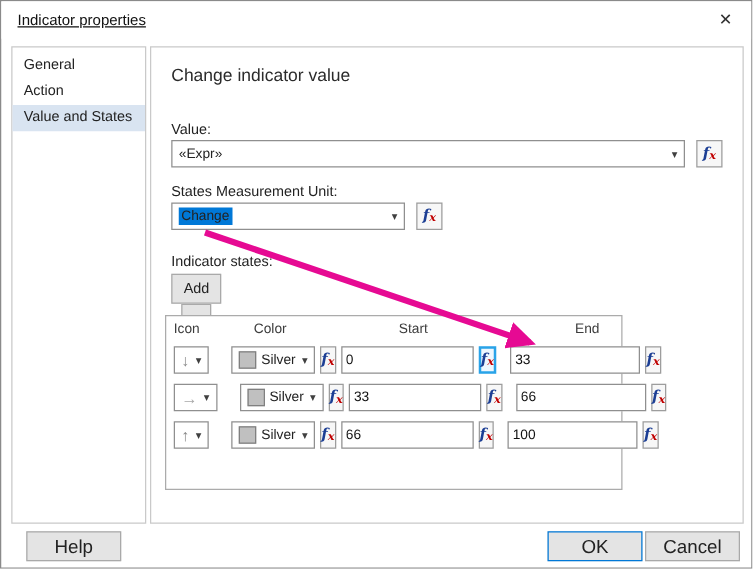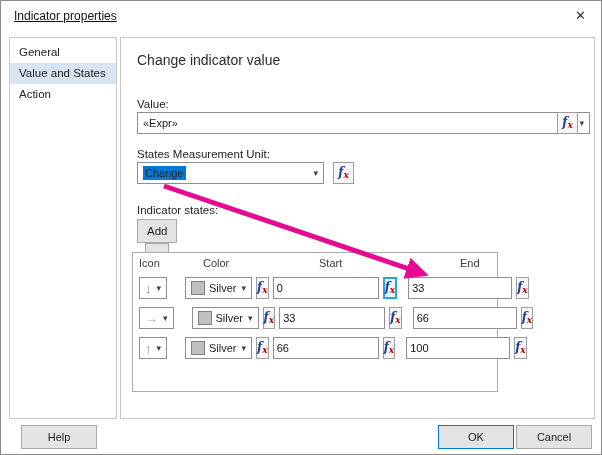--- a/index.html
+++ b/index.html
@@ -48,47 +48,47 @@
   .row-icon{font-size:13px;font-weight:bold;color:#8a8a8a;line-height:13px;}
   .color-combo{width:88px;margin-right:4px;}
   .swatch{width:12px;height:12px;background:#c0c0c0;border:1px solid #808080;margin-right:4px;flex:0 0 auto;}
   .combo-text{font-size:11px;color:#222;}
   .mr4{margin-right:4px;} .mr11{margin-right:11px;}
   .tin{width:106px;height:22px;box-sizing:border-box;border:1px solid #8f8f8f;
     font-size:11px;padding:0 3px;font-family:inherit;color:#111;margin-right:4px;}
   .tin.end{width:104px;}
   
   .fbtn{position:absolute;top:424px;width:76px;height:24px;box-sizing:border-box;
-    border:1px solid #a9a9a9;background:#e4e4e4;font-size:11px;font-family:inherit;color:#222;cursor:pointer;}
+    border:1px solid #a9a9a9;background:#e4e4e4;font-size:15px;font-family:inherit;color:#222;cursor:pointer;}
   .fbtn.ok{border:1px solid #0078d7;}
   
   .annot{position:absolute;left:0;top:0;pointer-events:none;z-index:20;}
 </style>
 </head>
 <body>
 
 <div class="dialog">
 
   <div class="titlebar">
     <span class="title">Indicator properties</span>
     <span class="close">✕</span>
   </div>
 
   <div class="sidebar">
     <div class="side-item">General</div>
+    <div class="side-item">Action</div>
     <div class="side-item sel">Value and States</div>
-    <div class="side-item">Action</div>
   </div>
 
   <div class="main">
     <div class="heading">Change indicator value</div>
 
     <div class="flabel" style="top:60px;">Value:</div>
     <div class="row-abs" style="left:16px;top:74px;">
-      <div class="combo" style="width:453px;">
+      <div class="combo" style="width:411px;">
         <span class="combo-text">«Expr»</span>
         <span class="chev">▾</span>
       </div>
     </div>
     <button class="fxbtn" style="position:absolute;left:436px;top:74px;">
       <span class="fxwrap">
           <span class="fxf">f</span>
           <span class="fxx">x</span>
         </span>
     </button>

